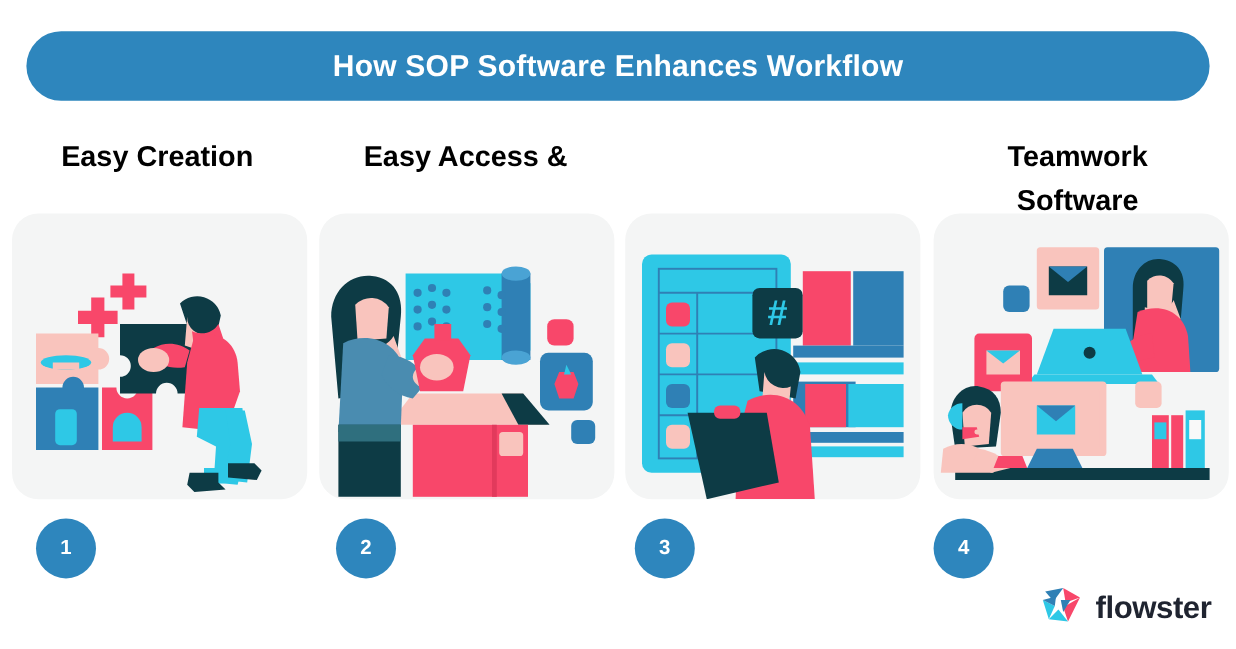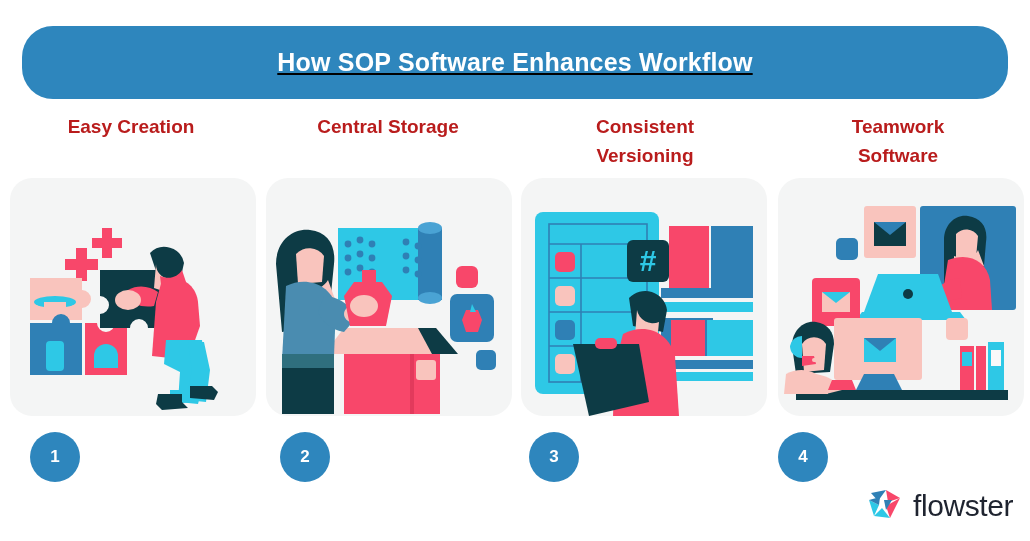--- a/index.html
+++ b/index.html
@@ -7,74 +7,70 @@
     width:1030px;height:541px;
     background:#ffffff;
     font-family:"Liberation Sans", sans-serif;
     overflow:hidden;
     position:relative;
   }
   .stage{position:relative;width:1030px;height:541px;}
 
   
   .banner{
-    position:absolute;left:22px;top:26px;width:986px;height:73px;
+    position:absolute;left:22px;top:26px;width:986px;height:58px;
     background:#2e86bd;border-radius:31px;
-    display:flex;align-items:center;justify-content:center;text-decoration:underline;
+    display:flex;align-items:center;justify-content:center;
   }
   .banner-title{
     color:#ffffff;font-size:25px;font-weight:bold;letter-spacing:.2px;
     white-space:nowrap;
   }
 
   
   .headings{position:absolute;left:0;top:112px;width:1030px;height:62px;}
   .heading{
     position:absolute;top:0;width:246px;text-align:center;
-    color:#b91c1c;font-size:19px;font-weight:bold;line-height:1.55;
+    color:#000000;font-size:24px;font-weight:bold;line-height:1.55;
   }
   .heading .l2{display:block;}
 
   
   .card{
     position:absolute;top:178px;width:246px;height:238px;
     background:#f4f5f5;border-radius:22px;overflow:hidden;
   }
   .art{position:absolute;left:0;top:0;width:246px;height:238px;}
 
   
   .badge{
     position:absolute;top:432px;width:50px;height:50px;border-radius:50%;
     background:#2e86bd;color:#fff;display:flex;align-items:center;justify-content:center;
     font-size:17px;font-weight:bold;
   }
 
   
   .logo{position:absolute;left:866px;top:488px;display:flex;align-items:center;gap:9px;}
-  .logo-word{color:#1f2430;font-size:30px;font-weight:normal;letter-spacing:-0.4px;line-height:1;}
+  .logo-word{color:#1f2430;font-size:26px;font-weight:bold;letter-spacing:-0.4px;line-height:1;}
 </style>
 </head>
 <body>
 
 <div class="stage">
 
   <div class="banner">
     <div class="banner-title">How SOP Software Enhances Workflow</div>
   </div>
 
   <div class="headings">
     <div class="heading" style="left:8px;">
       <span>Easy Creation</span>
     </div>
     <div class="heading" style="left:265px;">
-      <span class="l2">Central Storage</span>
-    </div>
-    <div class="heading" style="left:522px;">
-      <span>Consistent</span>
-      <span class="l2">Versioning</span>
+      <span>Easy Access &amp;</span>
     </div>
     <div class="heading" style="left:775px;">
       <span>Teamwork</span>
       <span class="l2">Software</span>
     </div>
   </div>
 
   <div class="card" style="left:10px;">
     <svg class="art" viewBox="0 0 246 238">
 

